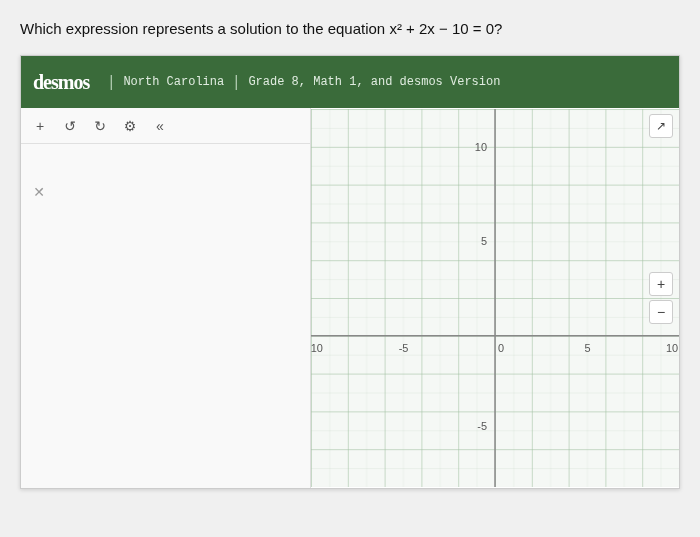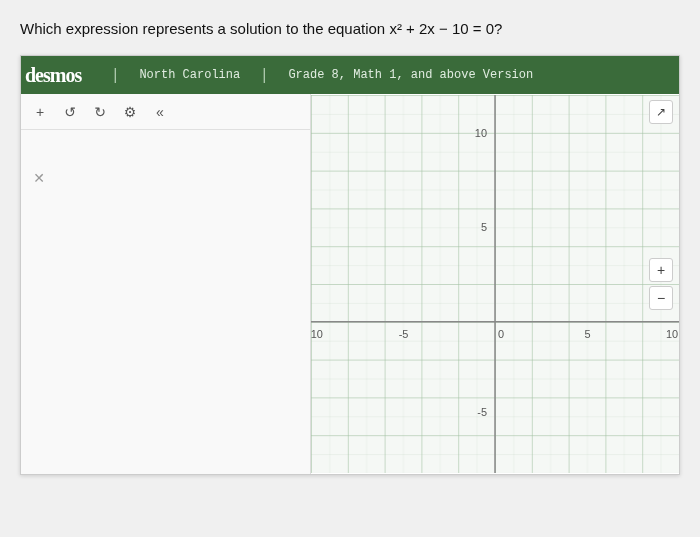--- a/index.html
+++ b/index.html
@@ -33,23 +33,23 @@
       border: 1px solid #ccc;
       box-shadow: 0 1px 4px rgba(0,0,0,0.15);
       display: flex;
       flex-direction: column;
     }
     .desmos-header {
       background: #3a6b3a;
       color: #fff;
       display: flex;
       align-items: center;
-      padding: 6px 4px;
-      height: 38px;
-      gap: 12px;
+      padding: 6px 12px;
+      height: 52px;
+      gap: 0;
     }
     .desmos-logo {
       font-size: 20px;
       font-weight: bold;
       font-family: Georgia, serif;
       letter-spacing: -1px;
       color: #fff;
       margin-right: 10px;
     }
     .header-divider {
@@ -174,21 +174,21 @@
     <span>Which expression represents a solution to the equation x² + 2x − 10 = 0?</span>
   </div>
 
   <div class="desmos-container">
 
     <div class="desmos-header">
       <span class="desmos-logo">desmos</span>
       <span class="header-divider">|</span>
       <span class="header-text">North Carolina</span>
       <span class="header-divider">|</span>
-      <span class="header-text">Grade 8, Math 1, and above Version</span>
+      <span class="header-text">Grade 8, Math 1, and desmos Version</span>
     </div>
 
     <div class="desmos-body">
 
       <div class="left-panel">
         <div class="left-toolbar">
           <button class="toolbar-btn">+</button>
           <button class="toolbar-btn">↺</button>
           <button class="toolbar-btn">↻</button>
           <button class="toolbar-btn">⚙</button>

